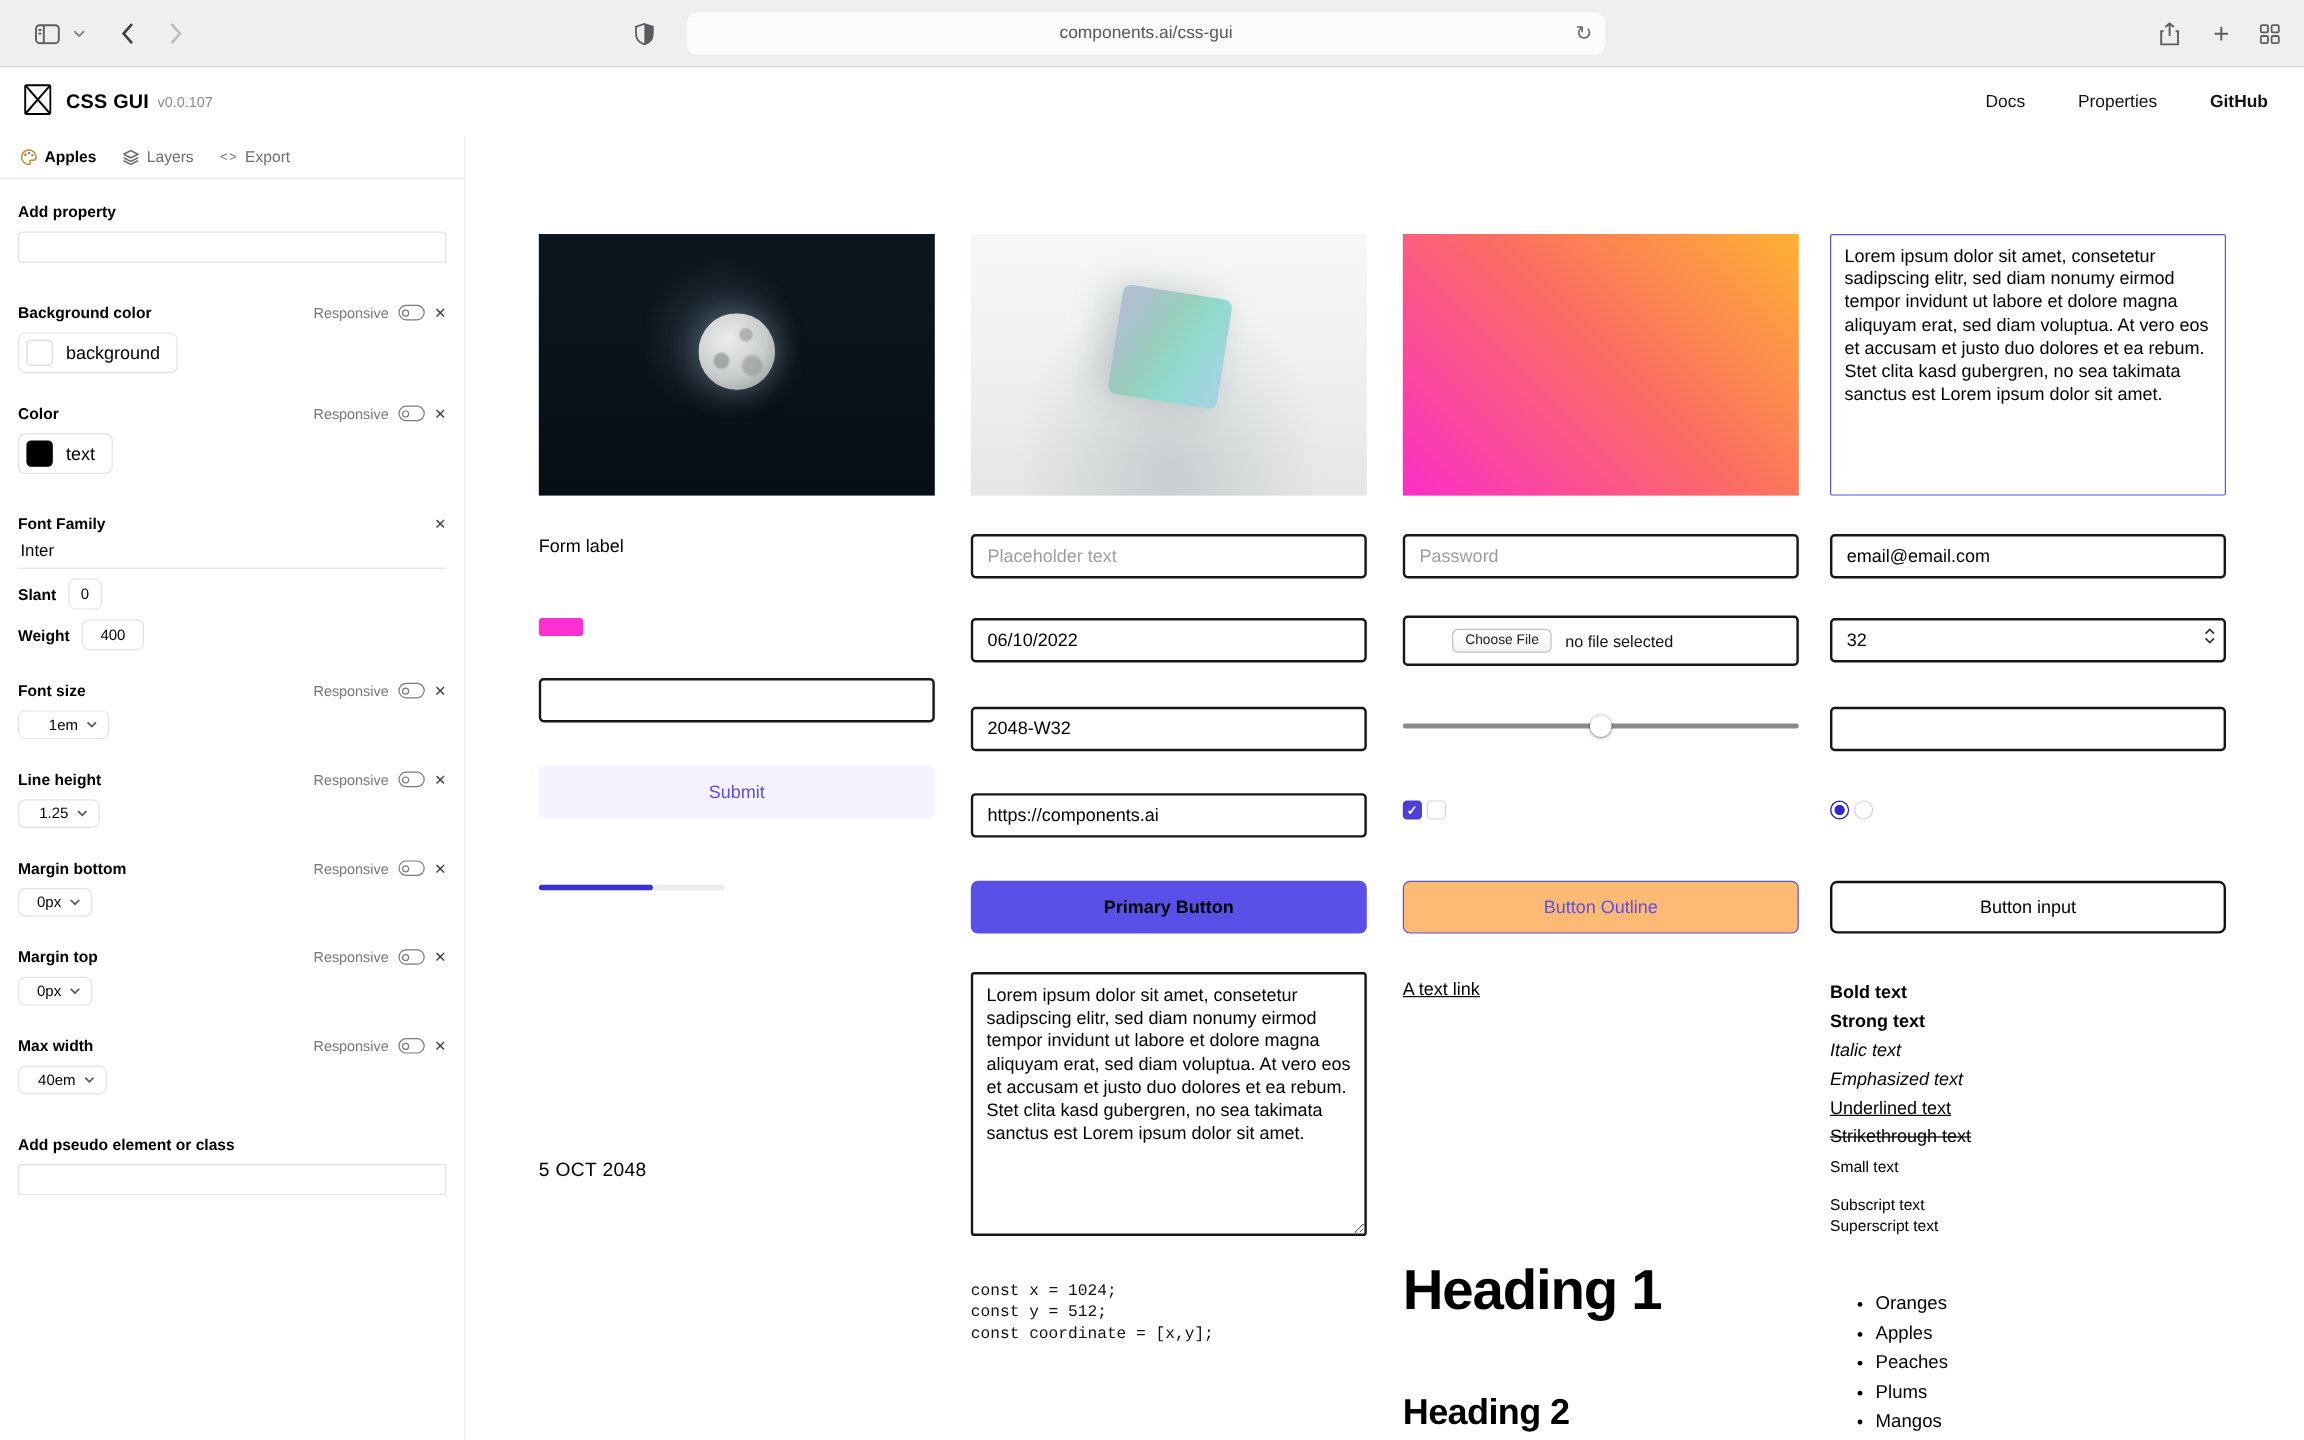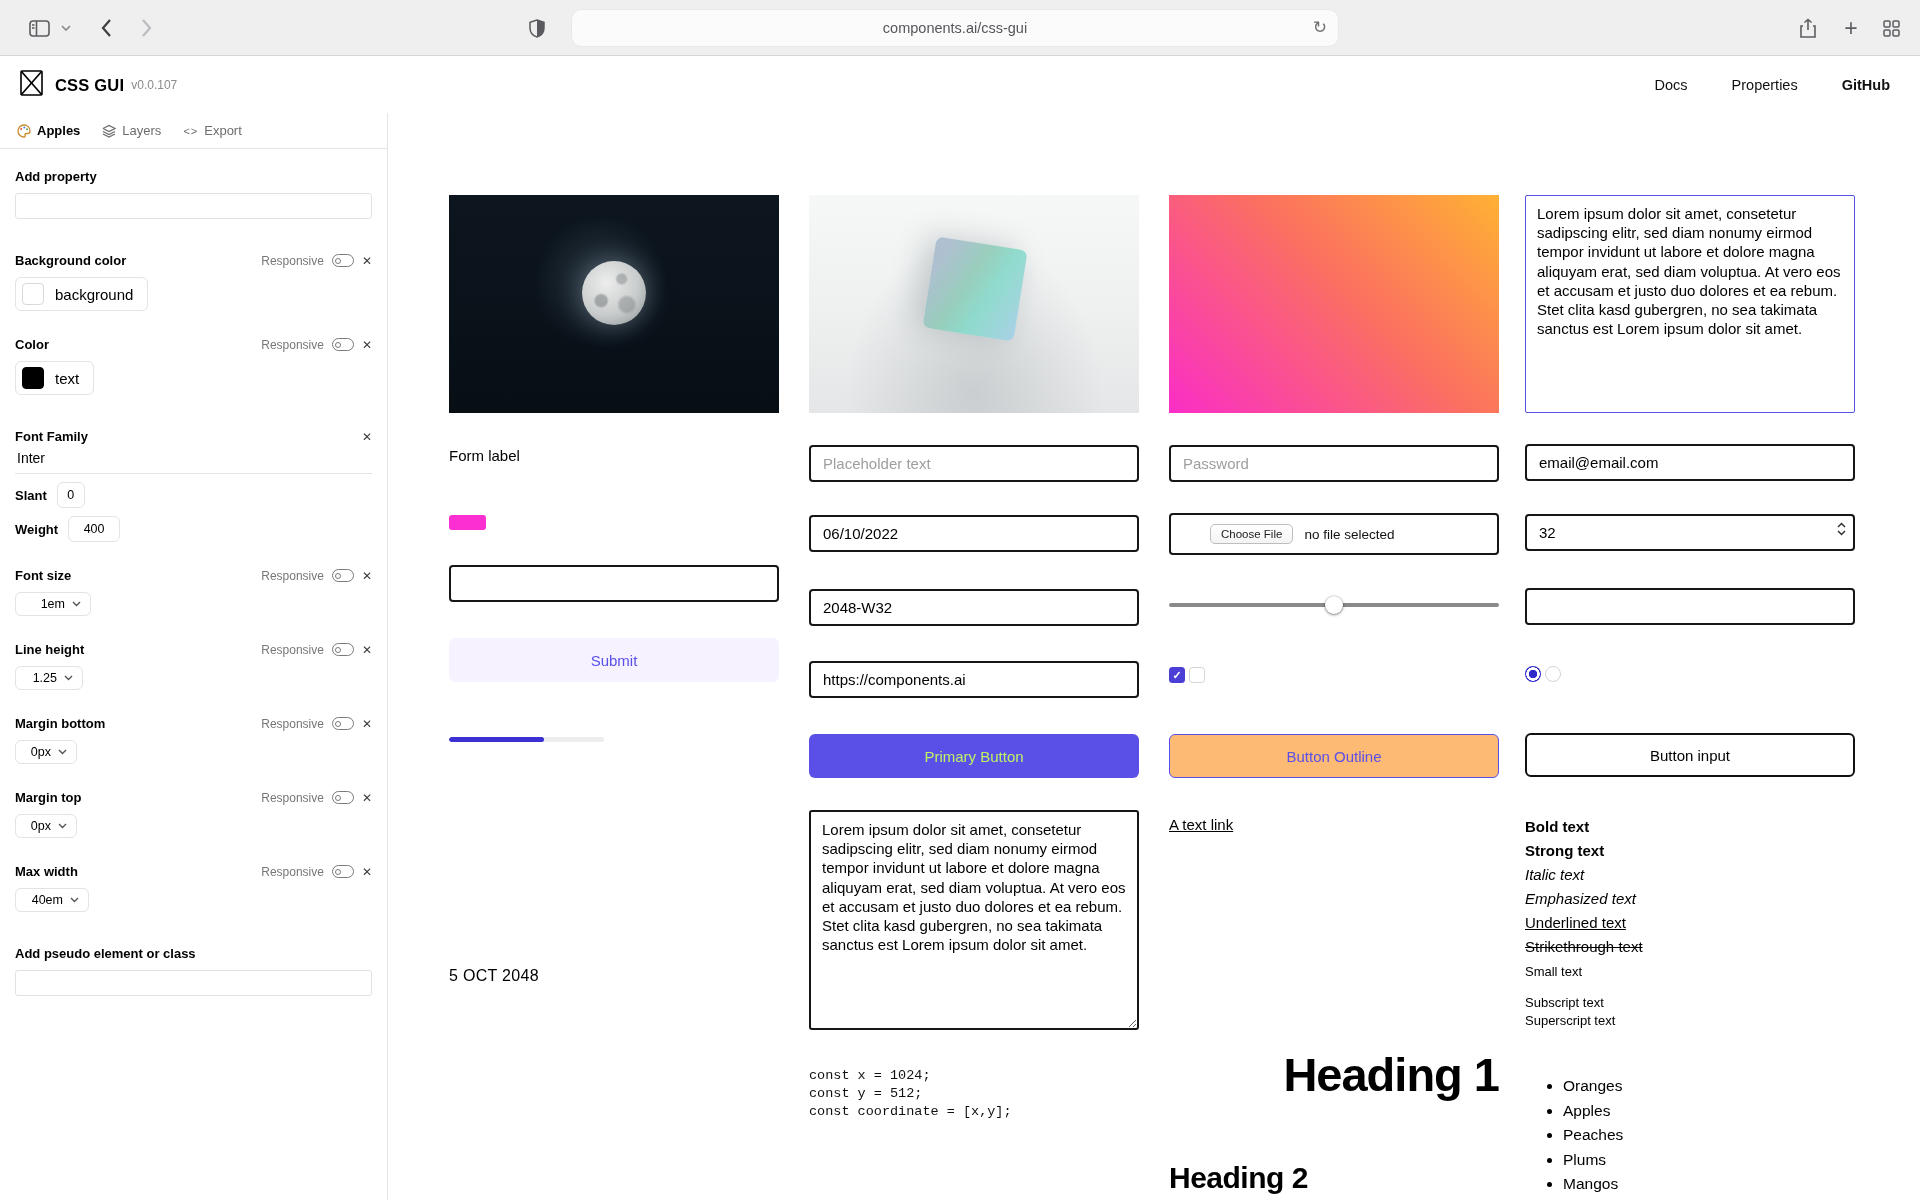--- a/index.html
+++ b/index.html
@@ -117,42 +117,42 @@
   .checkbox.on { background:var(--checkbox,#4b3fd6); color:#fff; font-size:11px; font-weight:700; }
   .checkbox.off { border:1.5px solid #d4d4d6; background:#fff; }
   .radio { width:16px; height:16px; border-radius:50%; cursor:pointer; }
   .radio.on { background:radial-gradient(circle at center, var(--radio,#2f2bc9) 0 4px, #fff 4.5px 6.5px, var(--radio,#2f2bc9) 7px); }
   .radio.off { border:1.5px solid #d4d4d6; background:#fff; }
 
   .btn { width:330px; height:44px; border-radius:6px; font-size:15px; font-weight:500;
     display:flex; align-items:center; justify-content:center; cursor:pointer;
     font-family:"Liberation Sans",sans-serif; }
   .btn-submit { background:var(--submit_bg,#f6f2ff); color:var(--accent,#5a50e8); border:none; }
-  .btn-primary { background:var(--accent,#5a50e8); color:#bef264; border:none; }
+  .btn-primary { background:var(--accent,#5a50e8); color:#000000; border:none;font-weight:bold; }
   .btn-outline { background:#fdba74; color:var(--accent,#5a50e8); border:1.5px solid var(--accent,#5a50e8); }
   .btn-dark { background:#fff; color:#000; border:2px solid #111; }
 
   .text-link { font-size:15px; text-decoration:underline; color:#000; cursor:pointer; display:inline-block; }
 
   .progress { width:155px; height:5px; border-radius:3px; background:#ededed; overflow:hidden; }
   .progress-fill { height:100%; border-radius:3px; background:var(--progress,#3b30d4); }
 
   .samples > div { font-size:15px; line-height:24px; }
   .s-bold { font-weight:700; }
   .s-italic { font-style:italic; }
   .s-underline { text-decoration:underline; }
   .s-strike { text-decoration:line-through; }
   .s-small { font-size:13px !important; line-height:22px !important; margin-top:2px; }
   .s-subsup { font-size:13px !important; line-height:18px !important; }
   .s-sub-first { margin-top:11px; }
 
   .date-display { font-size:16px; font-weight:500; letter-spacing:.3px; }
   .code-block { font-family:"Liberation Mono","DejaVu Sans Mono",monospace; font-size:13.5px;
     line-height:18px; color:#111; white-space:pre; }
-  .h1 { font-size:47px; font-weight:800; letter-spacing:-1px; line-height:1.1;text-align:right; }
+  .h1 { font-size:47px; font-weight:800; letter-spacing:-1px; line-height:1.1; }
   .h2 { font-size:30px; font-weight:800; letter-spacing:-.5px; line-height:1.1; }
   .fruit-list { list-style:disc; padding-left:38px; font-size:15.5px; }
   .fruit-list li { line-height:24.5px; }
 </style>
 </head>
 <body>
 
 <div class="browser-bar">
   <div class="tb-ic" style="left:24px;width:30px;">
     <svg width="21" height="17" viewBox="0 0 21 17" fill="none" stroke="#5d5c60" stroke-width="1.6">

